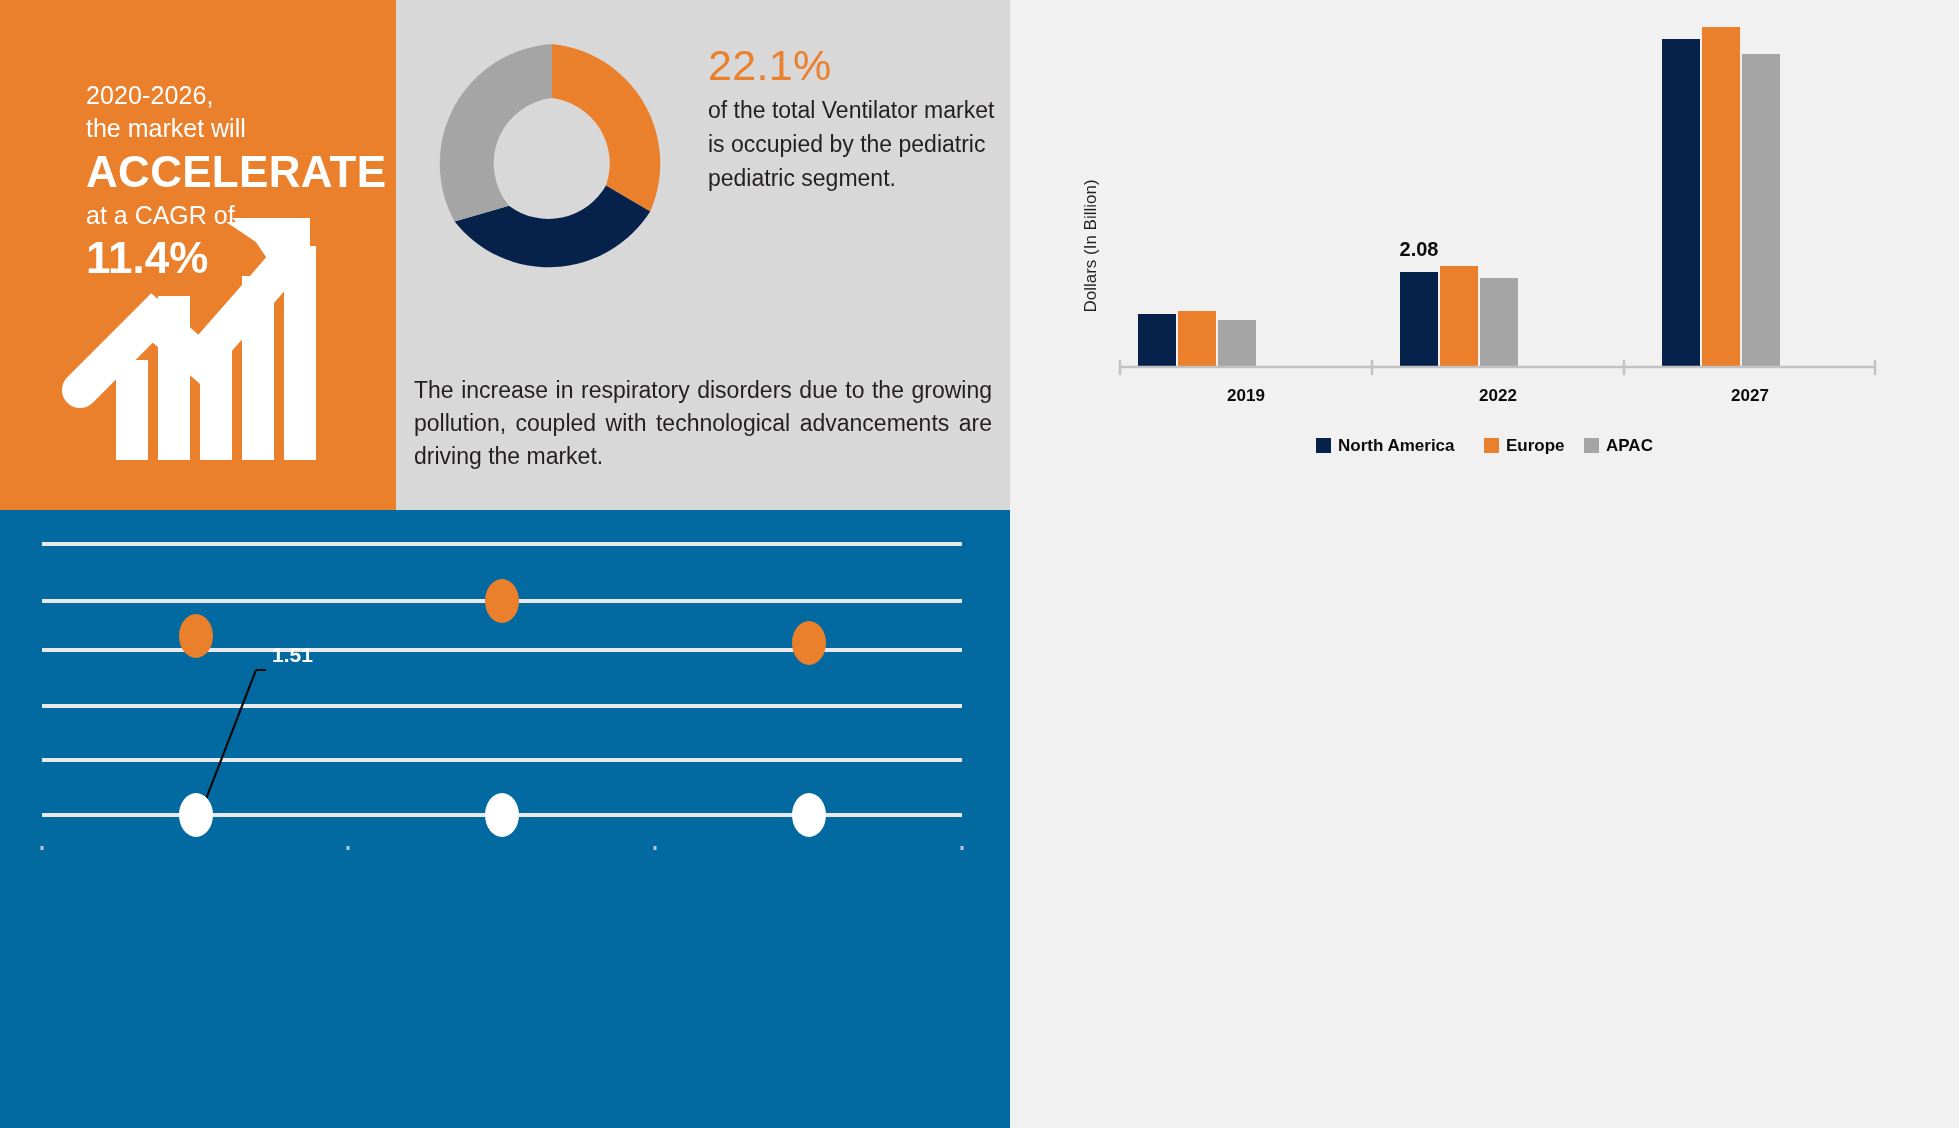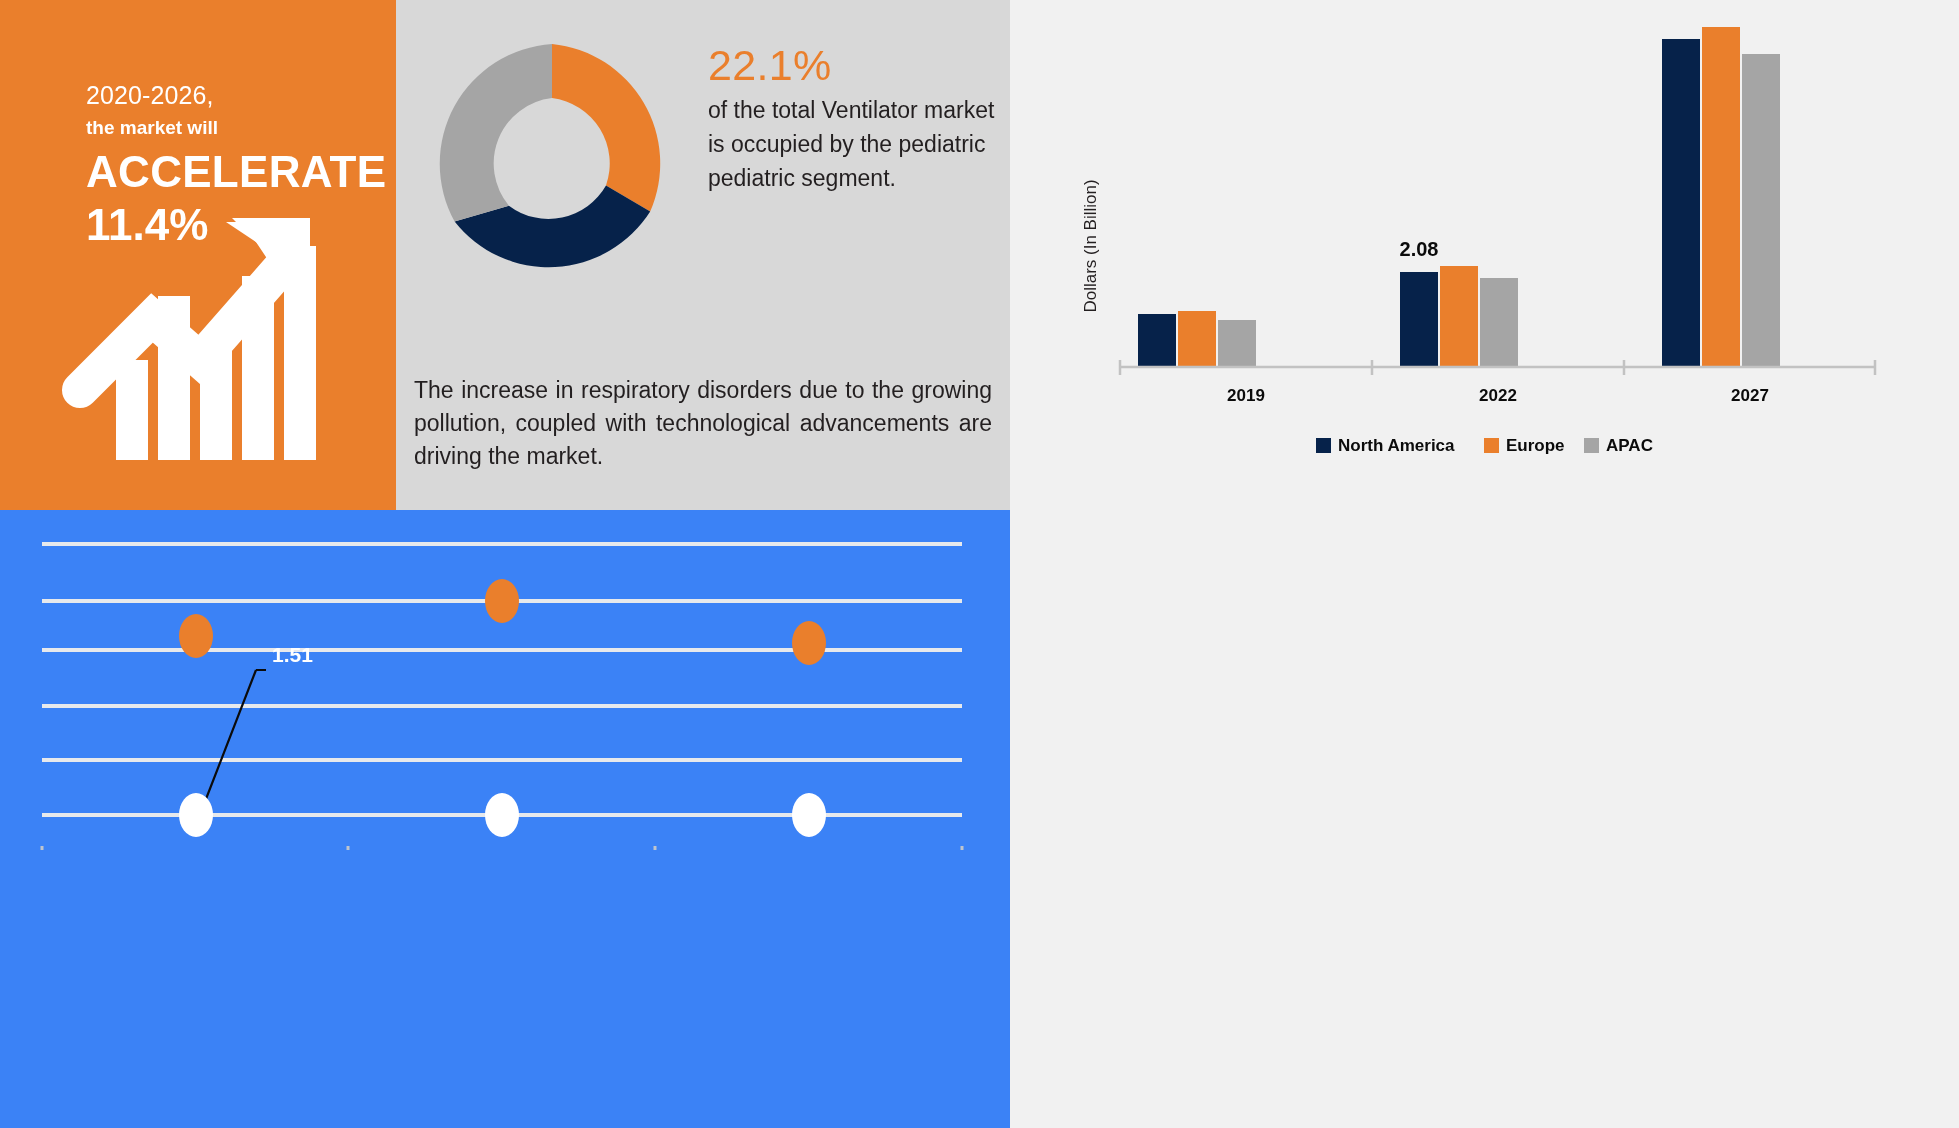--- a/index.html
+++ b/index.html
@@ -11,21 +11,21 @@
   }
   #canvas { position: relative; width: 1959px; height: 1128px; }
 
   
   #accel-panel {
     position: absolute; left: 0; top: 0; width: 396px; height: 510px;
     background: #ea7f2c;
   }
   #accel-text { position: absolute; left: 86px; top: 80px; width: 300px; color: #fff; }
   .accel-l1 { font-size: 25px; line-height: 31px; font-weight: 400; letter-spacing: .1px; }
-  .accel-l2 { font-size: 19px; line-height: 34px; font-weight: 700; }
+  .accel-l2 { font-size: 25px; line-height: 34px; font-weight: 400; }
   .accel-big { font-size: 44px; line-height: 54px; font-weight: 700; letter-spacing: .3px; }
   .accel-l4 { font-size: 25px; line-height: 33px; font-weight: 400; }
   .accel-pct { font-size: 44px; line-height: 52px; font-weight: 700; }
 
   #accel-art { position: absolute; left: 60px; top: 200px; width: 290px; height: 260px; }
 
   
   #donut-panel {
     position: absolute; left: 396px; top: 0; width: 614px; height: 510px;
     background: #d8d8d8;
@@ -43,41 +43,42 @@
   }
   #donut-para {
     position: absolute; left: 18px; top: 374px; width: 578px;
     font-size: 23px; line-height: 33px; color: #231f20;
     text-align: justify; text-justify: inter-word;
   }
 
   
   #navy-panel {
     position: absolute; left: 0; top: 510px; width: 1010px; height: 618px;
-    background: #3b82f6;
+    background: #0369a1;
   }
   #dotplot { position: absolute; left: 0; top: 0; width: 1010px; height: 340px; }
 
   
   #bar-card {
     position: absolute; left: 1010px; top: 0; width: 949px; height: 1128px;
     background: #f1f1f1;
   }
   #barchart { position: absolute; left: 60px; top: 14px; width: 880px; height: 490px; }
 </style>
 </head>
 <body>
 
 <div id="canvas">
 
   <section id="accel-panel">
     <div id="accel-text">
       <div class="accel-l1">2020-2026,</div>
       <div class="accel-l2">the market will</div>
       <div class="accel-big">ACCELERATE</div>
+      <div class="accel-l4">at a CAGR of</div>
       <div class="accel-pct">11.4%</div>
     </div>
     <div id="accel-art">
       <svg viewBox="0 0 290 260" width="290" height="260">
 
         <rect x="56" y="160" width="32" height="100" fill="#fff"></rect>
         <rect x="98" y="96" width="32" height="164" fill="#fff"></rect>
         <rect x="140" y="140" width="32" height="120" fill="#fff"></rect>
         <rect x="182" y="76" width="32" height="184" fill="#fff"></rect>
         <rect x="224" y="46" width="32" height="214" fill="#fff"></rect>

